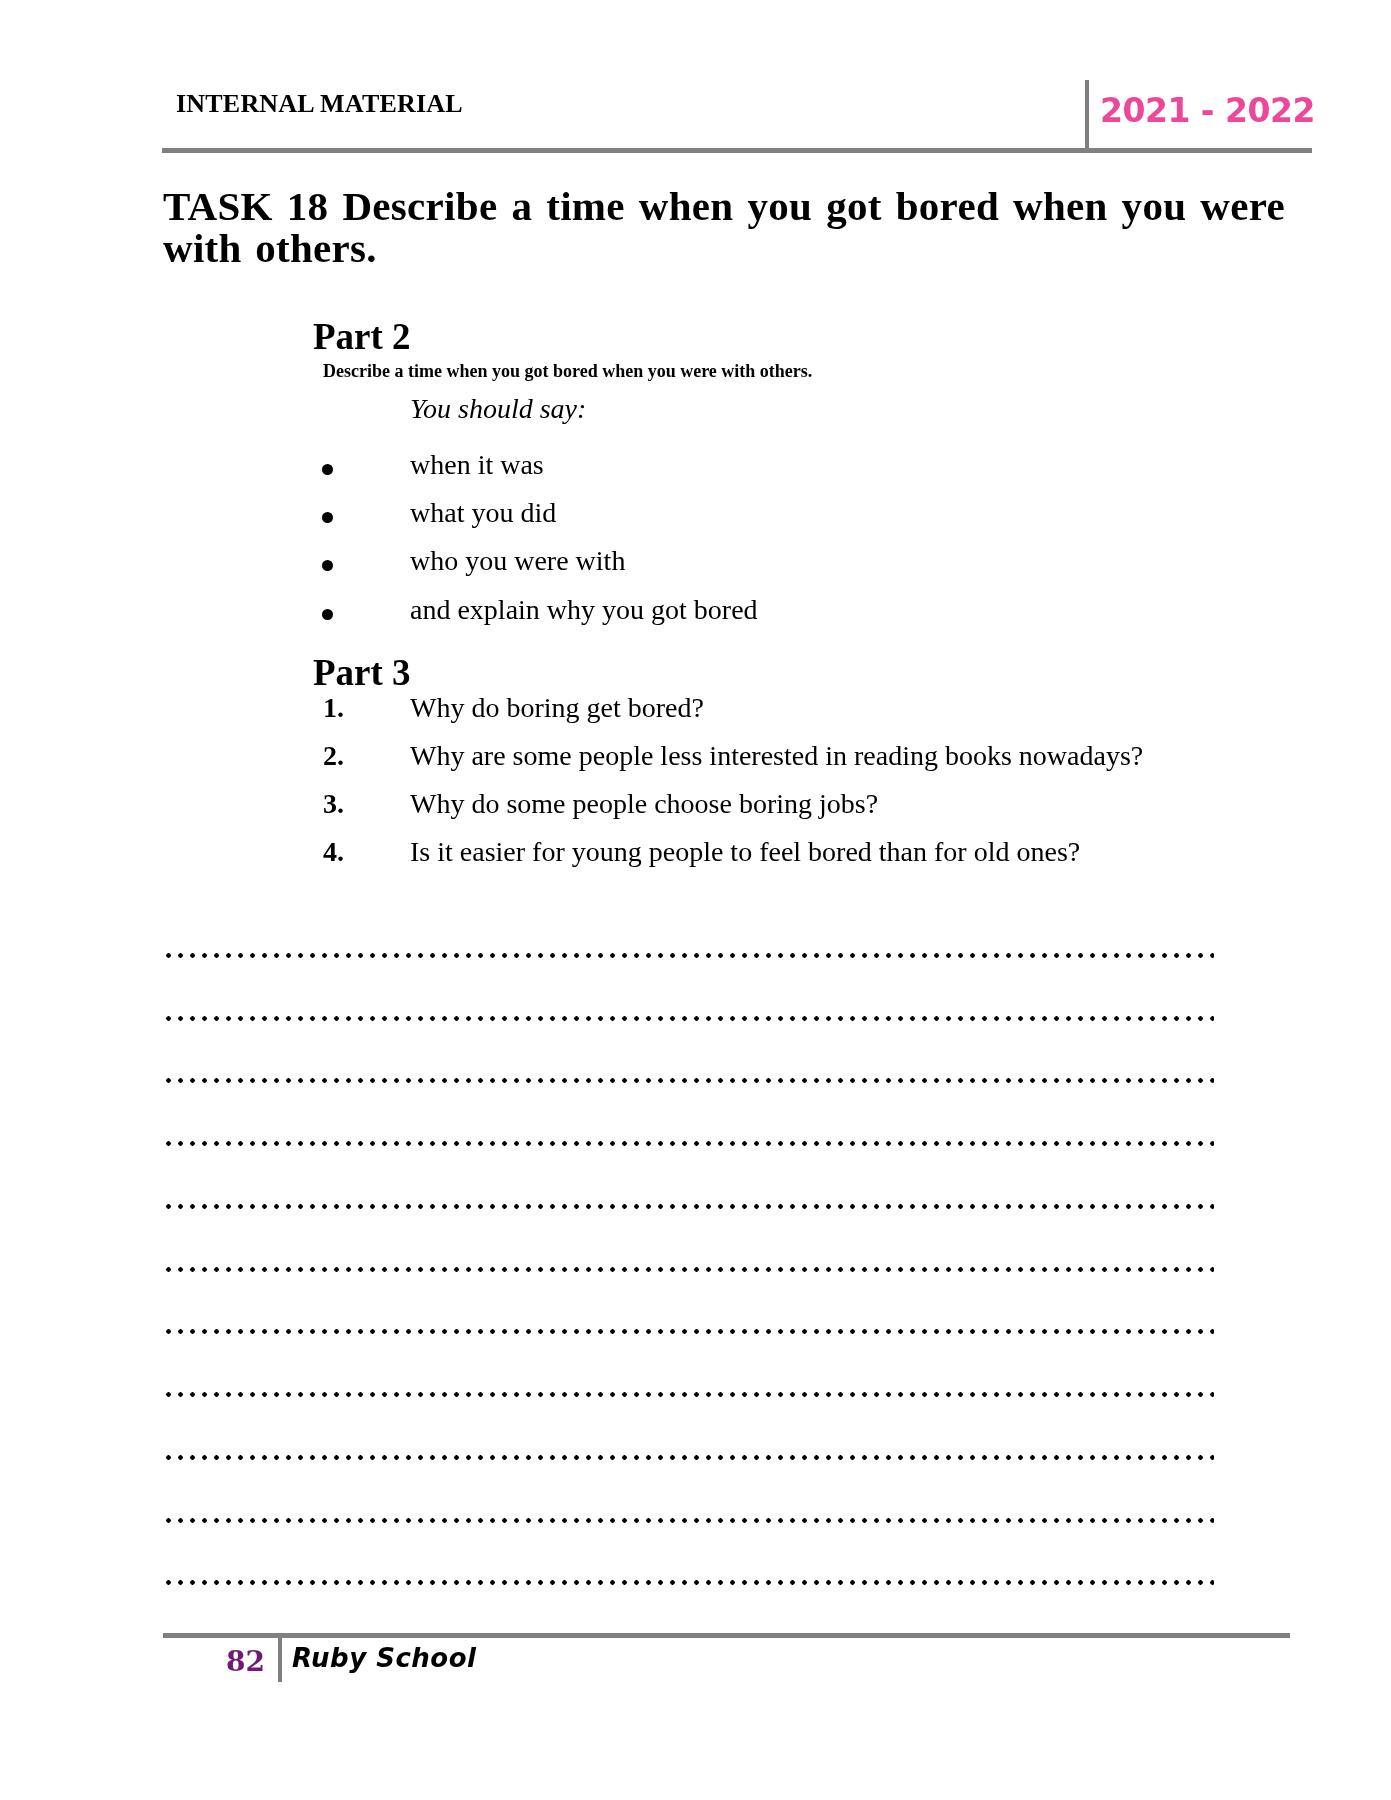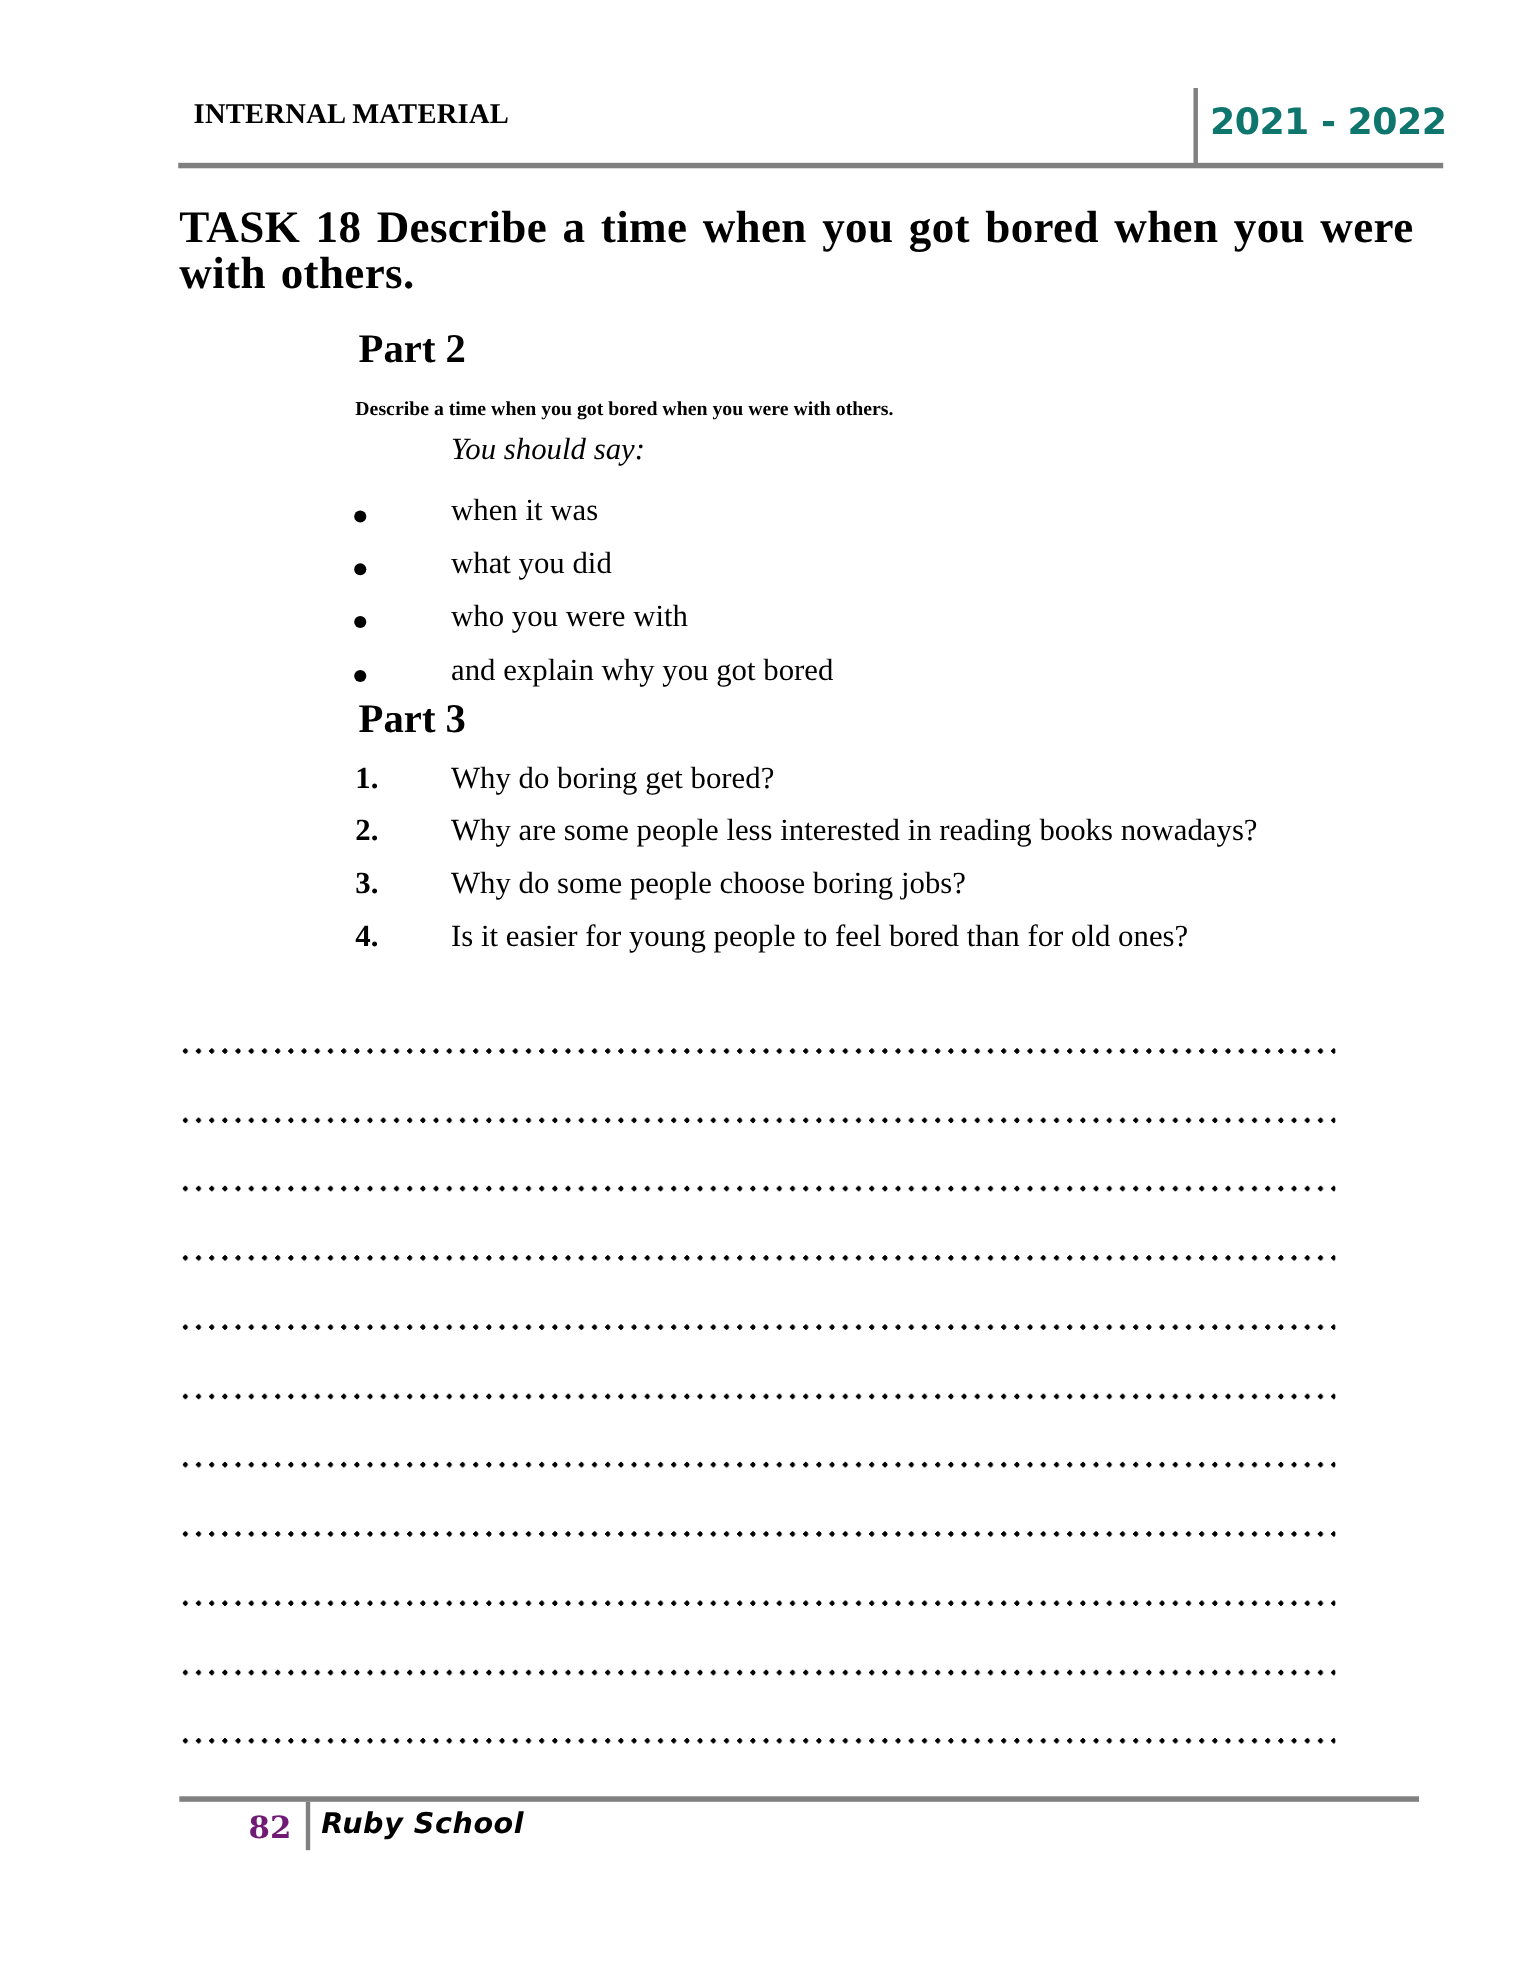--- a/index.html
+++ b/index.html
@@ -2,27 +2,27 @@
 <html><head>
   <meta charset="utf-8">
   <style>
     html, body { margin: 0; padding: 0; background: #ffffff; }
     body { width: 1391px; height: 1800px; position: relative; overflow: hidden; color: #000; font-family: "Liberation Serif", serif; }
     .abs { position: absolute; white-space: nowrap; }
 
     
     .hdr-label { left: 176px; top: 89px; font-size: 26px; font-weight: bold; line-height: 30px; letter-spacing: 0.2px; }
     .hdr-divider { left: 1085px; top: 80px; width: 4px; height: 72px; background: #808080; }
-    .hdr-year { left: 1100px; top: 89px; font-family: "DejaVu Sans", sans-serif; font-weight: bold; font-size: 33px; line-height: 44px; color: #0f766e; letter-spacing: -0.5px; }
+    .hdr-year { left: 1100px; top: 89px; font-family: "DejaVu Sans", sans-serif; font-weight: bold; font-size: 33px; line-height: 44px; color: #ec4899; letter-spacing: -0.5px; }
     .hdr-rule { left: 162px; top: 148px; width: 1150px; height: 5px; background: #808080; }
 
     
     .title { left: 163px; top: 185px; width: 1122px; font-size: 41px; font-weight: bold; line-height: 42px; text-align: justify; text-align-last: left; white-space: normal; letter-spacing: 0.3px; word-spacing: 3px; }
 
-    .part-heading { left: 326px; font-size: 37px; font-weight: bold; line-height: 40px; }
+    .part-heading { left: 313px; font-size: 37px; font-weight: bold; line-height: 40px; margin-top: 19px; }
     .prompt { left: 323px; top: 355px; font-size: 18px; font-weight: bold; line-height: 32px; }
     .should-say { left: 410px; top: 393px; font-size: 28px; font-style: italic; line-height: 32px; }
 
     .list-row { left: 322px; height: 40px; width: 960px; }
     .bullet { position: absolute; left: 0; top: 15px; width: 11px; height: 11px; border-radius: 50%; background: #000; }
     .num { position: absolute; left: 0; top: 0; font-size: 28px; font-weight: bold; line-height: 32px; }
     .item-text { position: absolute; left: 88px; top: 0; font-size: 28px; line-height: 32px; white-space: nowrap; }
 
     
     .dotline { left: 166px; width: 1048px; height: 5px;

